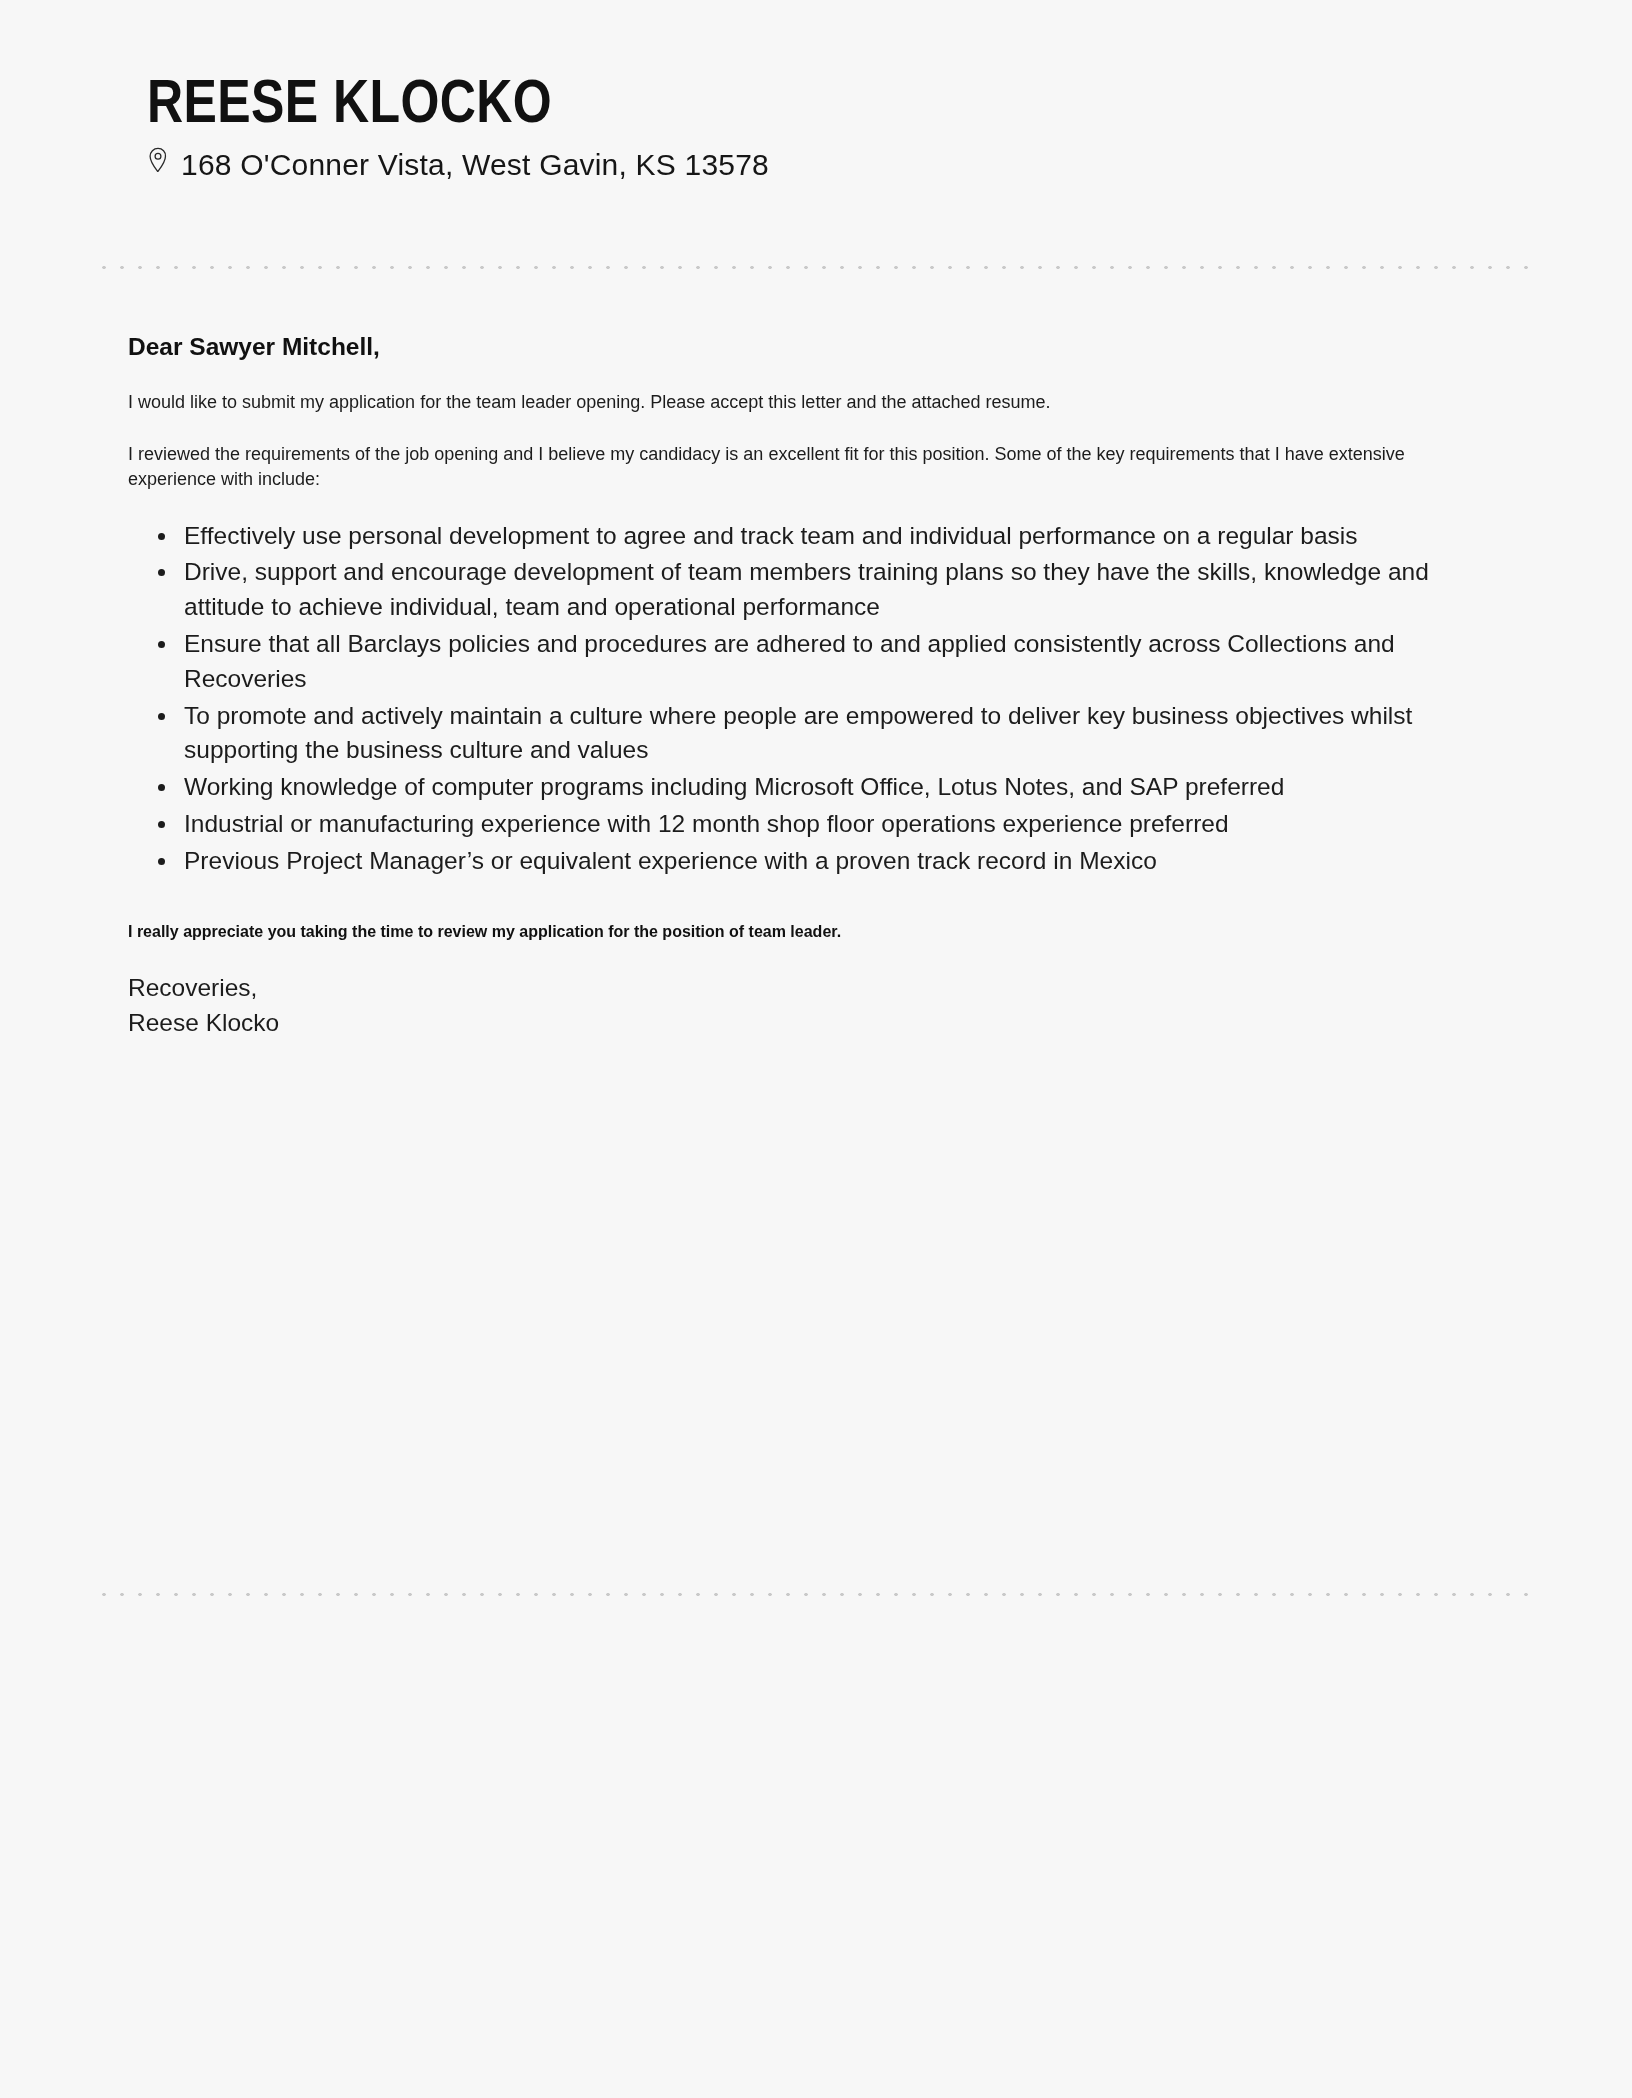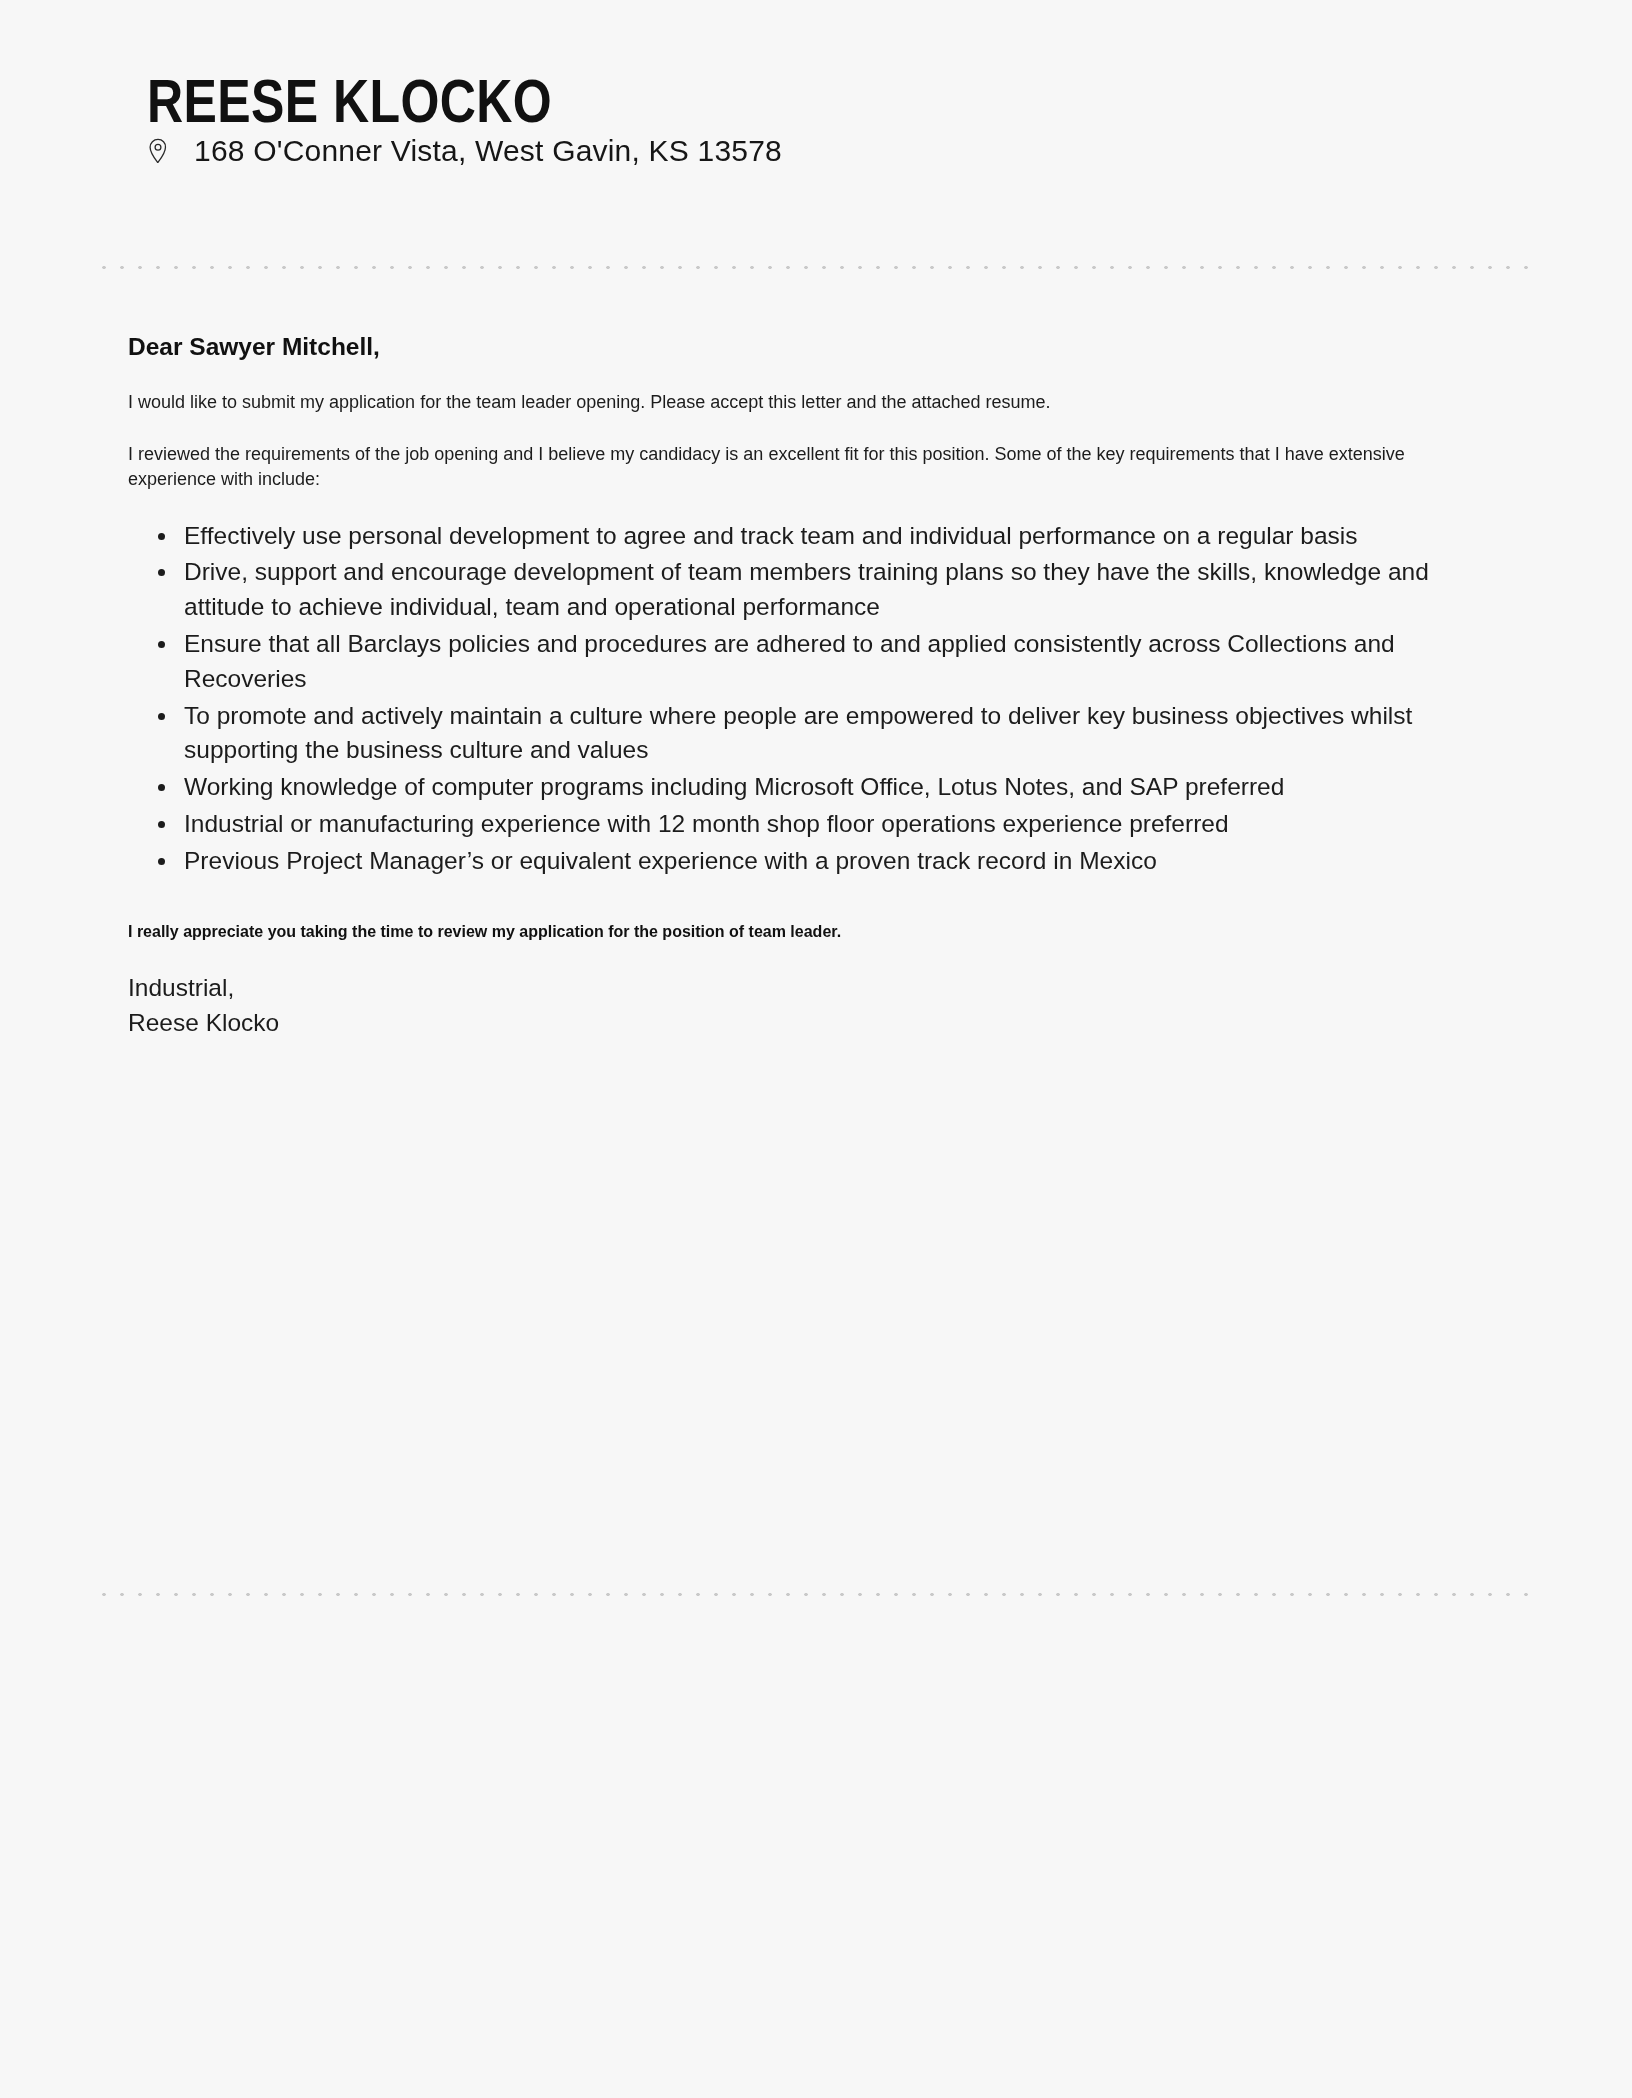--- a/index.html
+++ b/index.html
@@ -34,22 +34,22 @@
     line-height: 1.04;
     letter-spacing: 0.5px;
     color: #111111;
     transform: scaleX(0.82);
     transform-origin: left center;
     white-space: nowrap;
     margin: 0;
   }
   .contact-line {
     display: flex;
-    align-items: center;
-    gap: 25px;
+    margin-top: 14px;
+    gap: 12px;
   }
   .pin-icon {
     width: 22px;
     height: 26px;
     flex: 0 0 auto;
     display: block;
     color: #2a2a2a;
   }
   .contact-text {
     font-size: 30px;
@@ -167,21 +167,21 @@
       <li>Ensure that all Barclays policies and procedures are adhered to and applied consistently across Collections and Recoveries</li>
       <li>To promote and actively maintain a culture where people are empowered to deliver key business objectives whilst supporting the business culture and values</li>
       <li>Working knowledge of computer programs including Microsoft Office, Lotus Notes, and SAP preferred</li>
       <li>Industrial or manufacturing experience with 12 month shop floor operations experience preferred</li>
       <li>Previous Project Manager’s or equivalent experience with a proven track record in Mexico</li>
     </ul>
 
     <p class="closing">I really appreciate you taking the time to review my application for the position of team leader.</p>
 
     <p class="signoff">
-      <span class="signoff-line">Industrial,</span>
+      <span class="signoff-line">Recoveries,</span>
       <span class="signoff-line">Reese Klocko</span>
     </p>
 
   </div>
 
   <div class="divider divider-bottom"></div>
 
 </div>
 
 </body></html>

